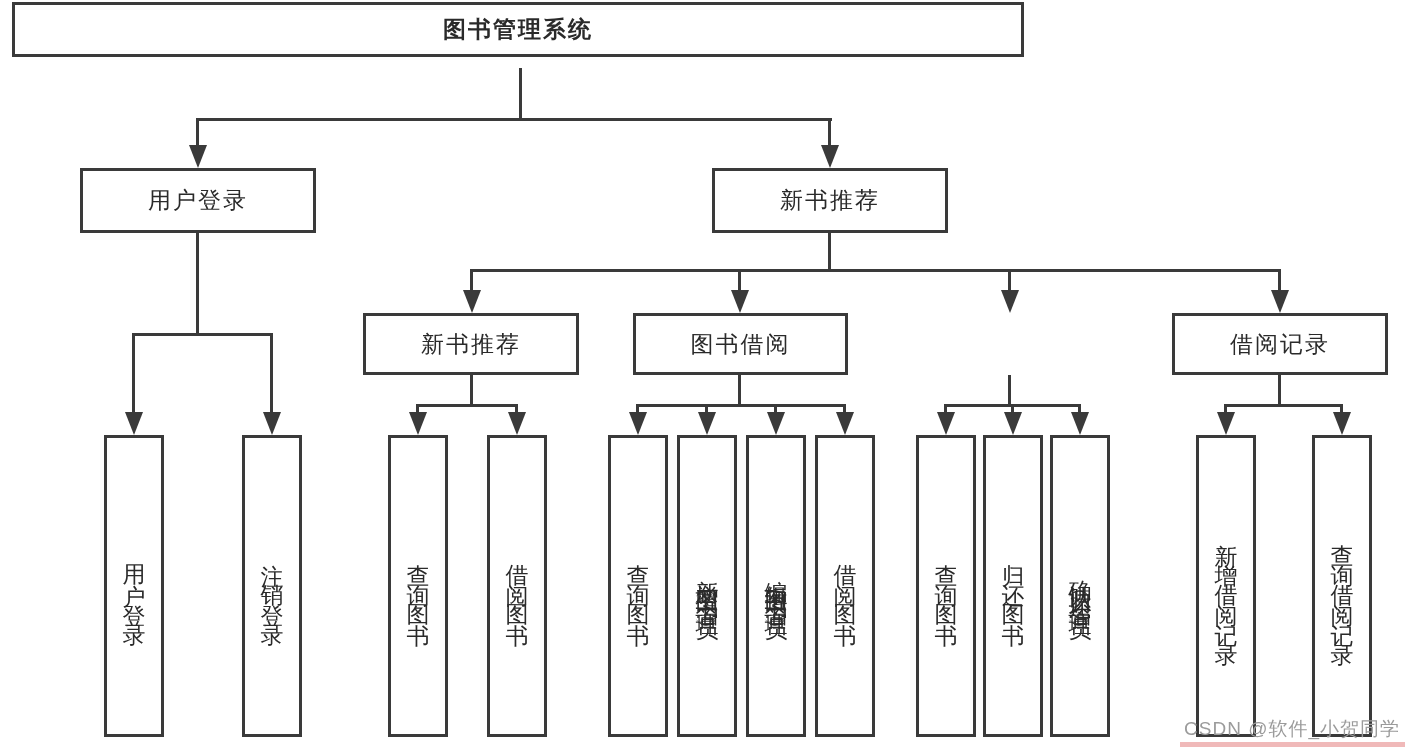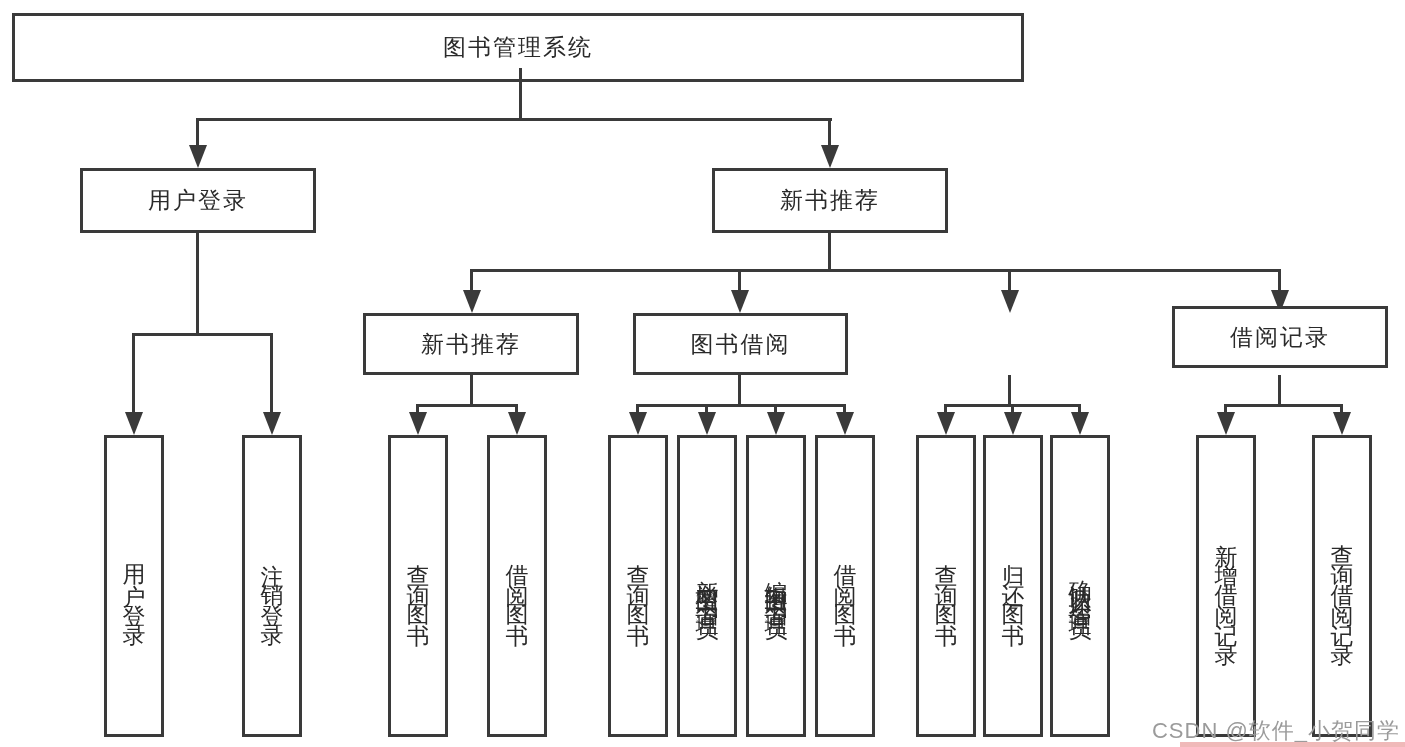--- a/index.html
+++ b/index.html
@@ -26,32 +26,32 @@
   .hline{height:3px;}
   
   .arrow{
     position:absolute;width:0;height:0;
     border-left:9px solid transparent;border-right:9px solid transparent;
     border-top:23px solid #3a3a3a;
   }
   
   .watermark{
     position:absolute;right:5px;top:716px;width:400px;text-align:right;
-    font-size:22px;color:#9b9b9b;letter-spacing:1px;
+    font-size:19px;color:#9b9b9b;letter-spacing:1px;
   }
   .watermark-strip{
     position:absolute;left:1180px;top:742px;width:225px;height:5px;background:#f0b9b9;
   }
 </style>
 </head>
 <body>
 
 <div class="canvas">
 
-  <div class="node" style="left:12px;top:13px;width:1012px;height:69px;">
+  <div class="node" style="left:12px;top:2px;width:1012px;height:55px;font-weight:bold;">
     <span class="hlabel">图书管理系统</span>
   </div>
 
   <div class="vline" style="left:519px;top:68px;height:52px;"></div>
   <div class="hline" style="left:197px;top:118px;width:635px;"></div>
   <div class="vline" style="left:196px;top:118px;height:30px;"></div>
   <div class="arrow" style="left:189px;top:145px;"></div>
   <div class="vline" style="left:828px;top:118px;height:30px;"></div>
   <div class="arrow" style="left:821px;top:145px;"></div>
 
@@ -79,21 +79,21 @@
   <div class="arrow" style="left:1001px;top:290px;"></div>
   <div class="vline" style="left:1278px;top:269px;height:22px;"></div>
   <div class="arrow" style="left:1271px;top:290px;"></div>
 
   <div class="node" style="left:633px;top:313px;width:215px;height:62px;">
     <span class="hlabel">图书借阅</span>
   </div>
   <div class="node" style="left:363px;top:313px;width:216px;height:62px;">
     <span class="hlabel">新书推荐</span>
   </div>
-  <div class="node" style="left:1172px;top:306px;width:216px;height:62px;">
+  <div class="node" style="left:1172px;top:313px;width:216px;height:62px;">
     <span class="hlabel">借阅记录</span>
   </div>
 
   <div class="vline" style="left:470px;top:375px;height:31px;"></div>
   <div class="hline" style="left:416px;top:404px;width:102px;"></div>
   <div class="vline" style="left:416px;top:404px;height:12px;"></div>
   <div class="arrow" style="left:409px;top:412px;"></div>
   <div class="vline" style="left:515px;top:404px;height:12px;"></div>
   <div class="arrow" style="left:508px;top:412px;"></div>
 

